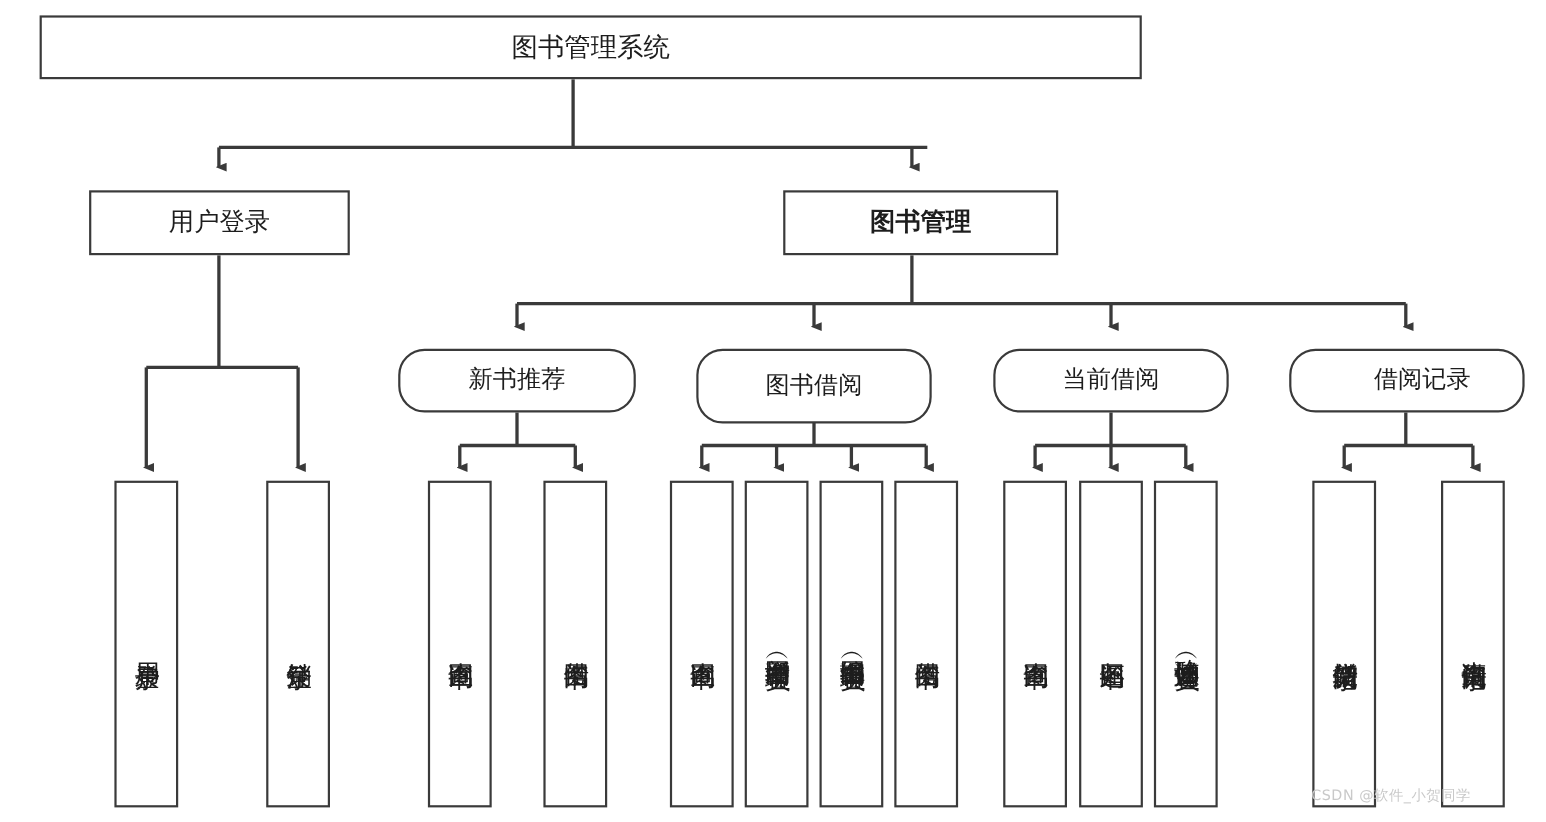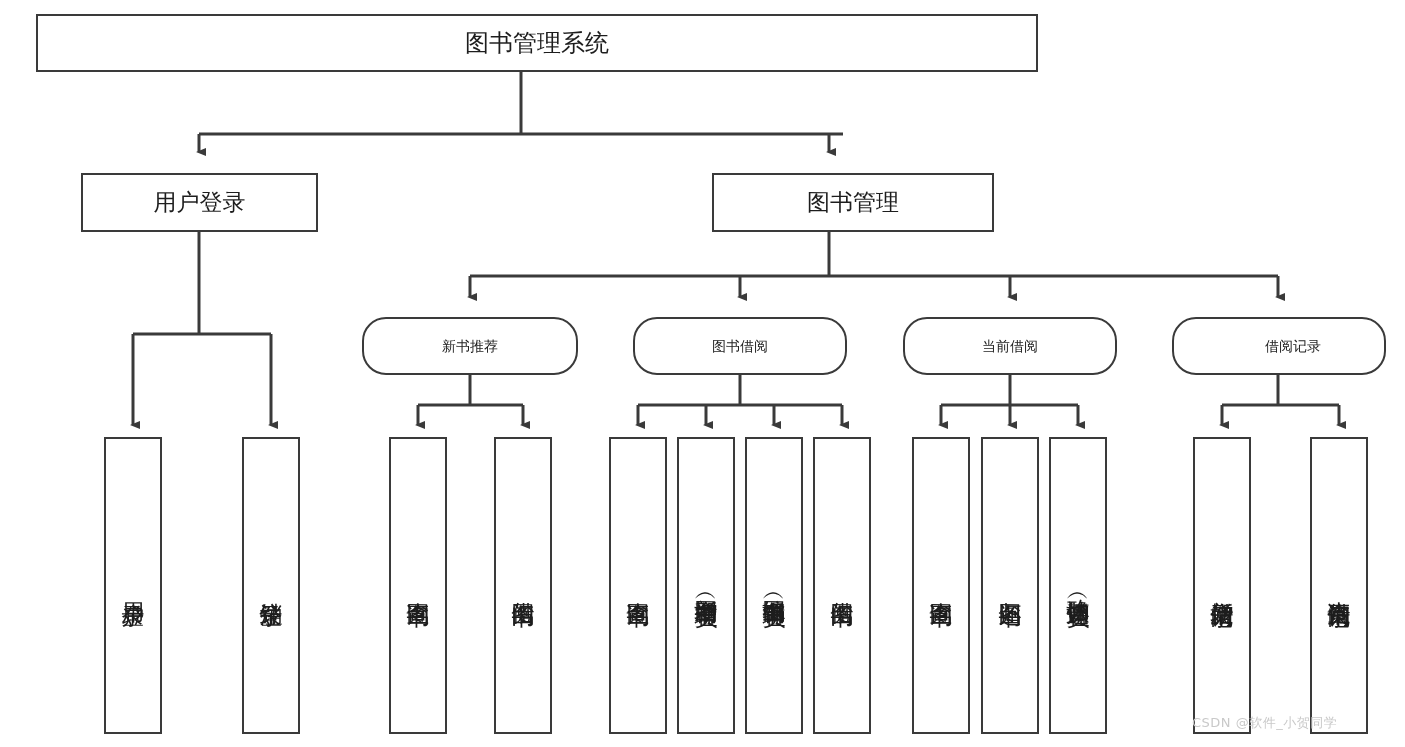--- a/index.html
+++ b/index.html
@@ -39,21 +39,21 @@
     line-height: 1.18;
   }
   .node.root {
     font-size: 24px;
     margin-left: 16px;
   }
   .node.level1 {
     font-size: 23px;
   }
   .node.level2 {
-    font-size: 14px;
+    font-size: 22px;
     border-radius: 24px;
   }
   .node.leaf {
     font-size: 23px;
     writing-mode: vertical-rl;
     text-orientation: upright;
     letter-spacing: 1px;
     padding: 8px 0;
     align-items: center;
     justify-content: center;
@@ -127,28 +127,28 @@
     </g>
   </svg>
 
   <div class="node root" style="left:20px; top:14px; width:1002px; height:58px;">
     <span>图书管理系统</span>
   </div>
 
   <div class="node level1" style="left:81px; top:173px; width:237px; height:59px;">
     <span>用户登录</span>
   </div>
-  <div class="node level1" style="left:712px; top:173px; width:282px; height:59px;">
+  <div class="node level1" style="left:712px; top:173px; width:250px; height:59px;font-weight:bold;">
     <span>图书管理</span>
   </div>
 
   <div class="node level2" style="left:362px; top:317px; width:216px; height:58px;">
     <span>新书推荐</span>
   </div>
-  <div class="node level2" style="left:633px; top:317px; width:214px; height:58px;">
+  <div class="node level2" style="left:633px; top:317px; width:214px; height:68px;">
     <span>图书借阅</span>
   </div>
   <div class="node level2" style="left:903px; top:317px; width:214px; height:58px;">
     <span>当前借阅</span>
   </div>
   <div class="node level2" style="left:1172px; top:317px; width:214px; height:58px;padding-left:28px;">
     <span>借阅记录</span>
   </div>
 
   <div class="node leaf" style="left:104px; top:437px; width:58px; height:297px;">

